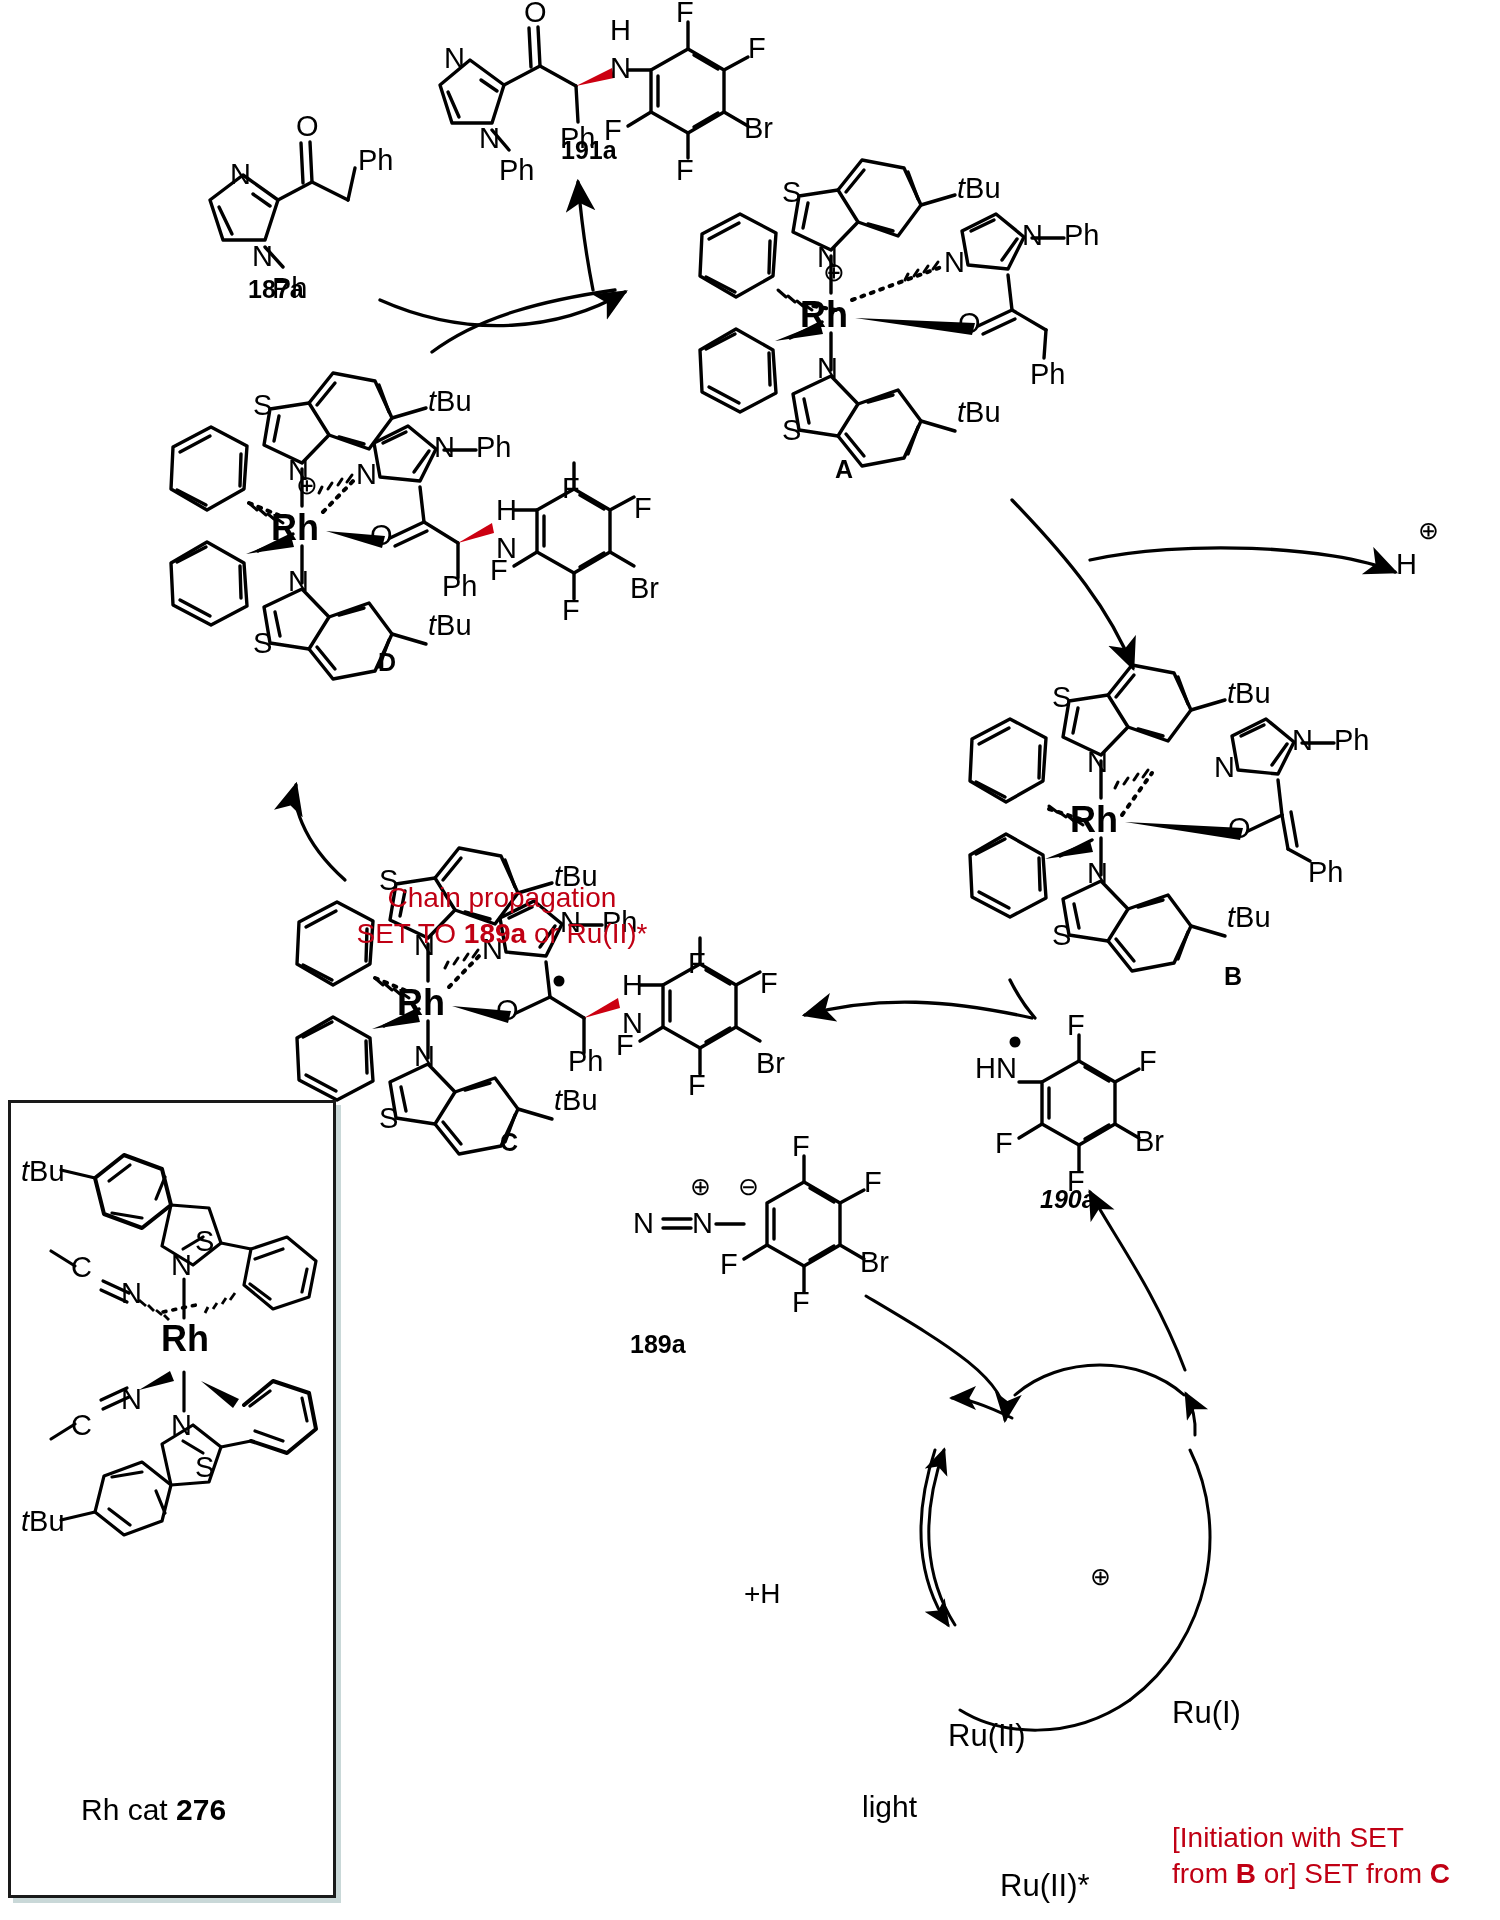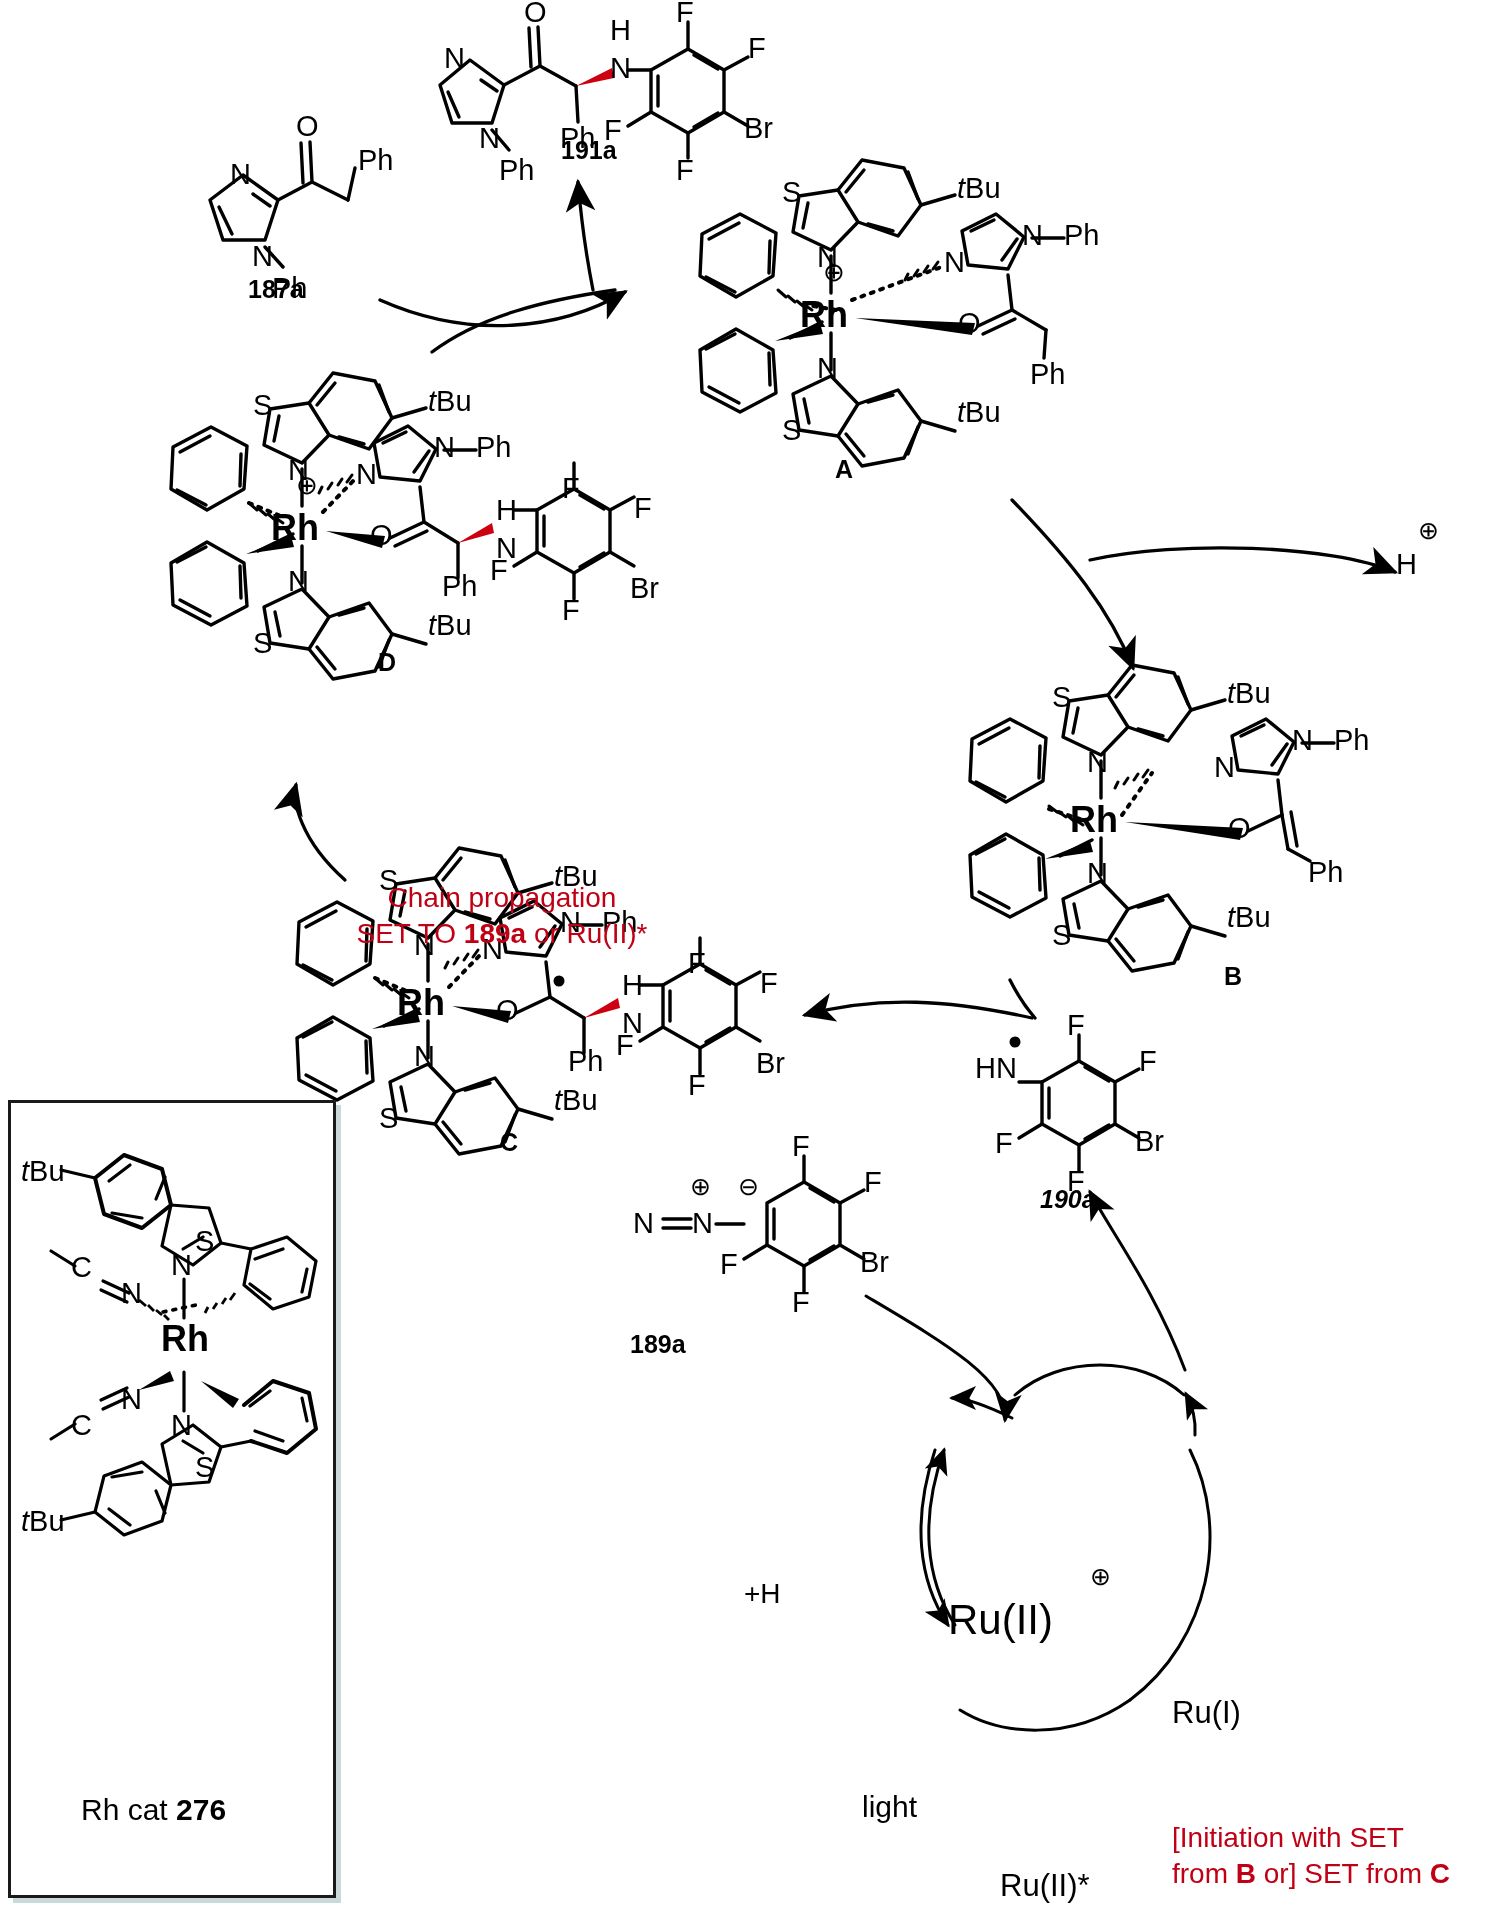--- a/index.html
+++ b/index.html
@@ -514,21 +514,21 @@
 <div class="lbl atom" style="left:1396px;top:548px;">H</div>
 <div class="lbl" style="left:1418px;top:516px;font-size:25px;">⊕</div>
 
 <div class="lbl redtxt" style="left:352px;top:880px;width:300px;">
   <div>Chain propagation</div>
   <div><span>SET TO </span><span class="bold">189a</span><span> or Ru(II)*</span></div>
 </div>
 
 <div class="lbl" style="left:744px;top:1578px;font-size:28px;"><span>+H</span></div>
 <div class="lbl" style="left:1090px;top:1562px;font-size:25px;">⊕</div>
-<div class="lbl" style="left:948px;top:1596px;font-size:42px;">Ru(II)</div>
+<div class="lbl" style="left:948px;top:1718px;font-size:31px;">Ru(II)</div>
 <div class="lbl" style="left:1172px;top:1682px;font-size:31px;margin-top:13px;">Ru(I)</div>
 <div class="lbl" style="left:1000px;top:1868px;font-size:31px;">Ru(II)*</div>
 <div class="lbl" style="left:862px;top:1790px;font-size:30px;">light</div>
 
 <div class="lbl" style="left:1048px;top:1582px;font-size:29px;"></div>
 
 <div class="lbl redtxt" style="left:1172px;top:1820px;width:330px;text-align:left;">
   <div>[Initiation with SET</div>
   <div><span>from </span><span class="bold">B</span><span> or] SET from </span><span class="bold">C</span></div>
 </div>

